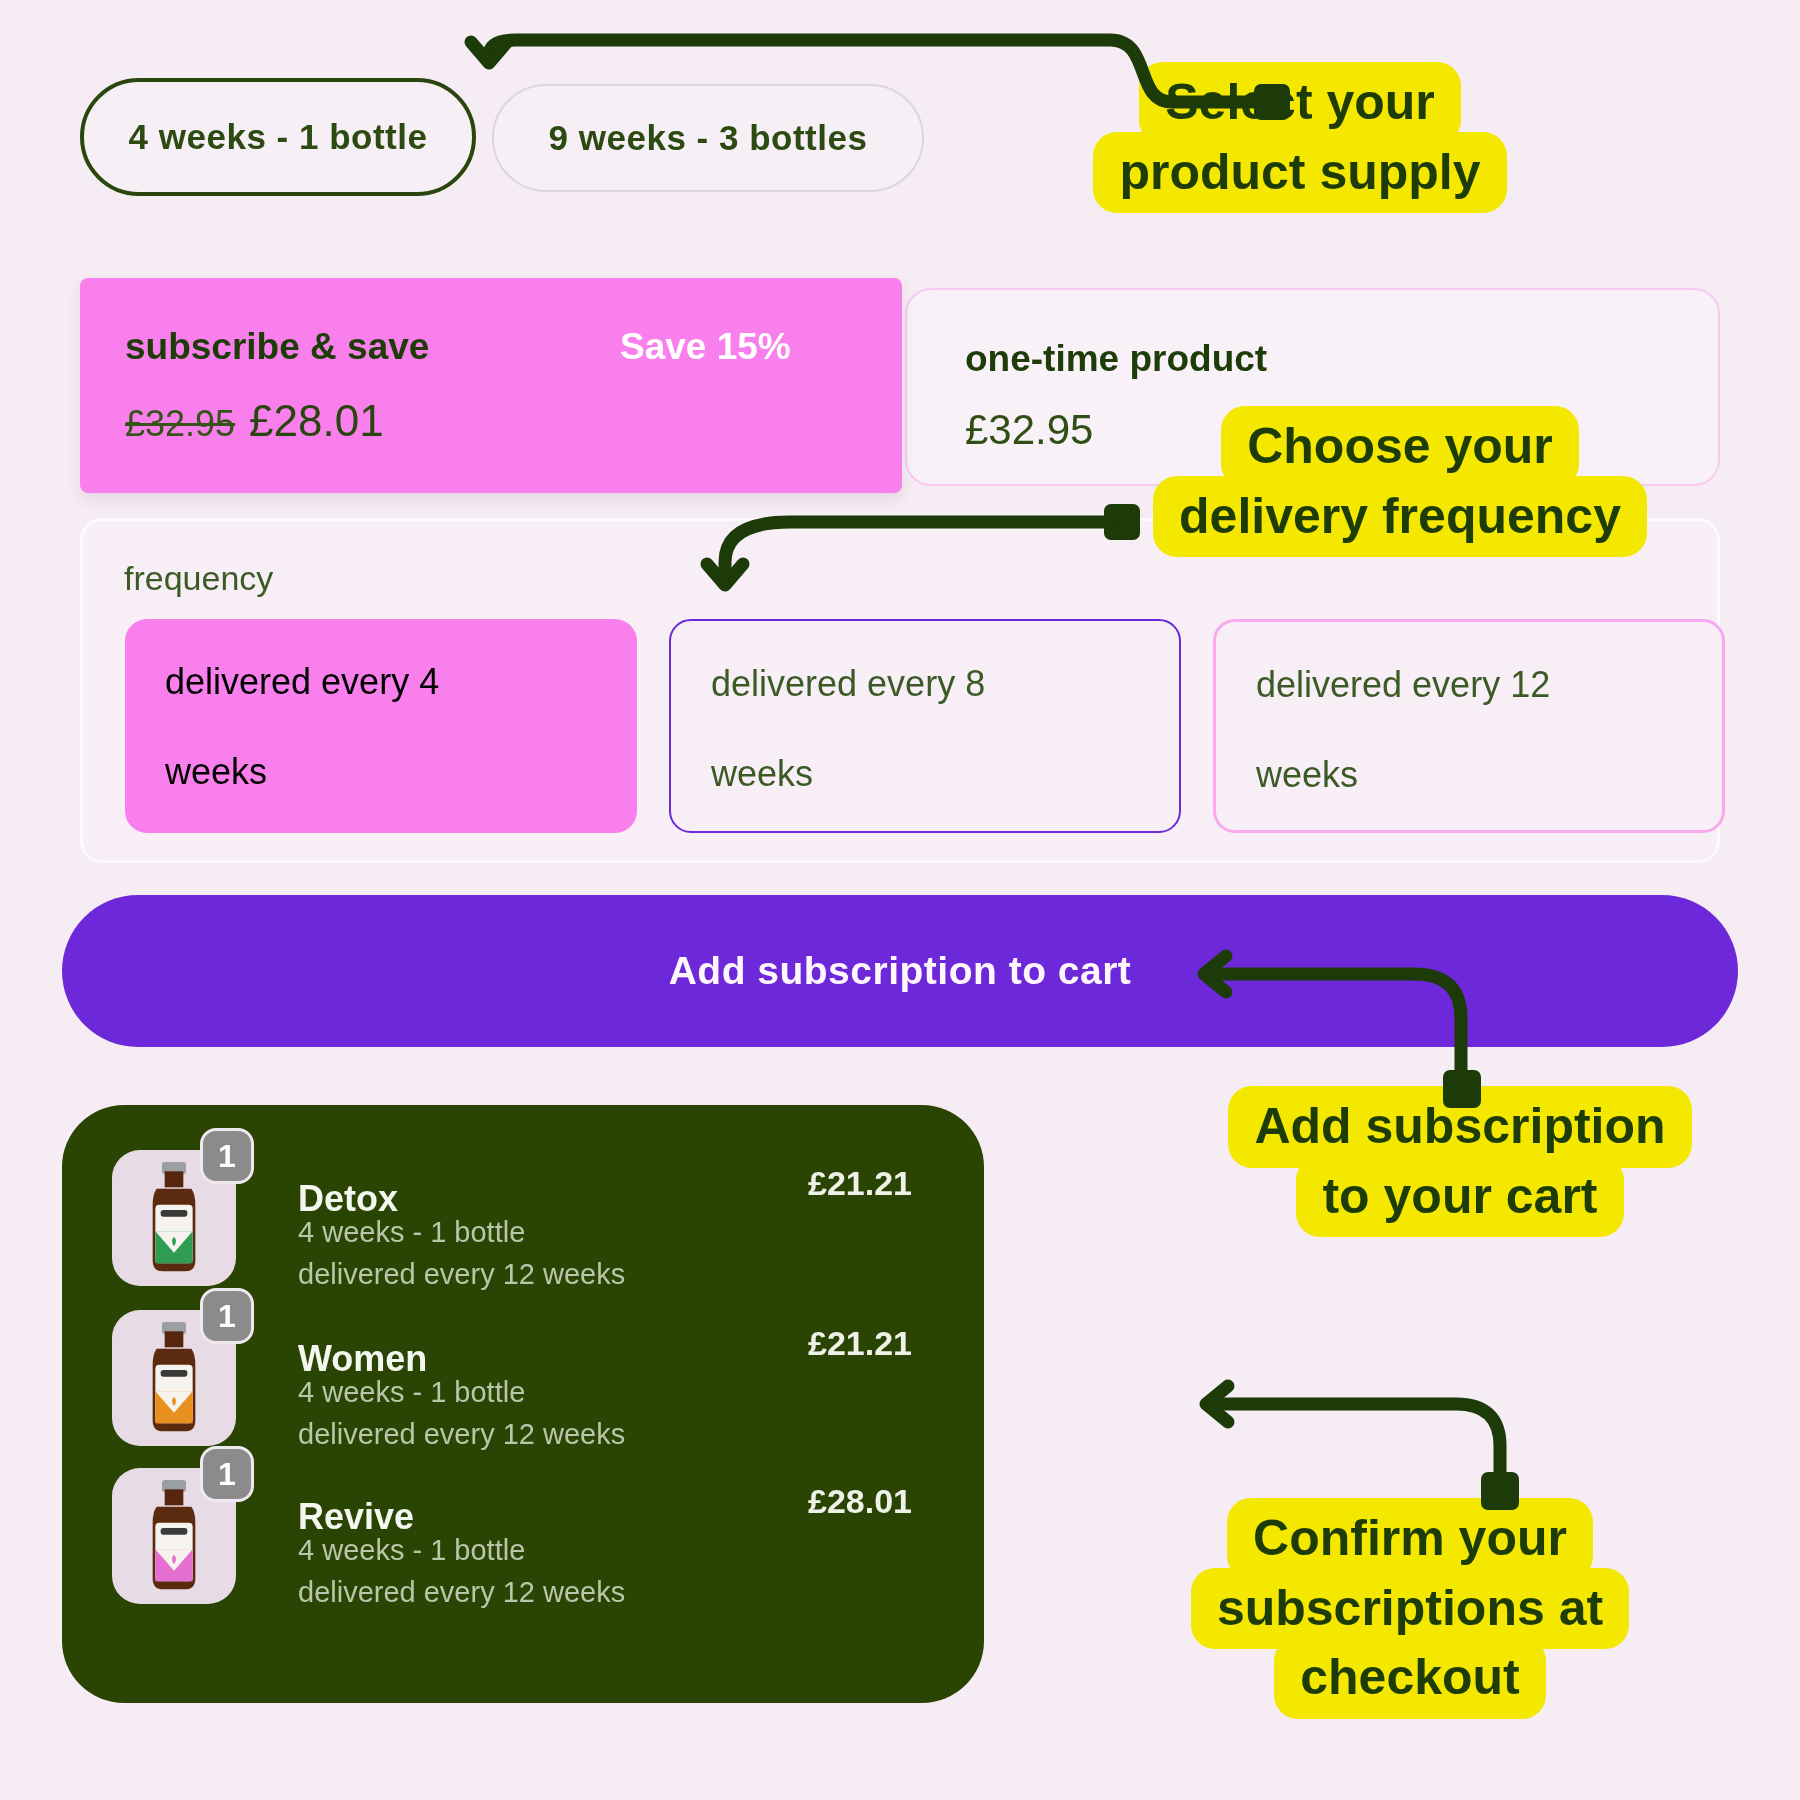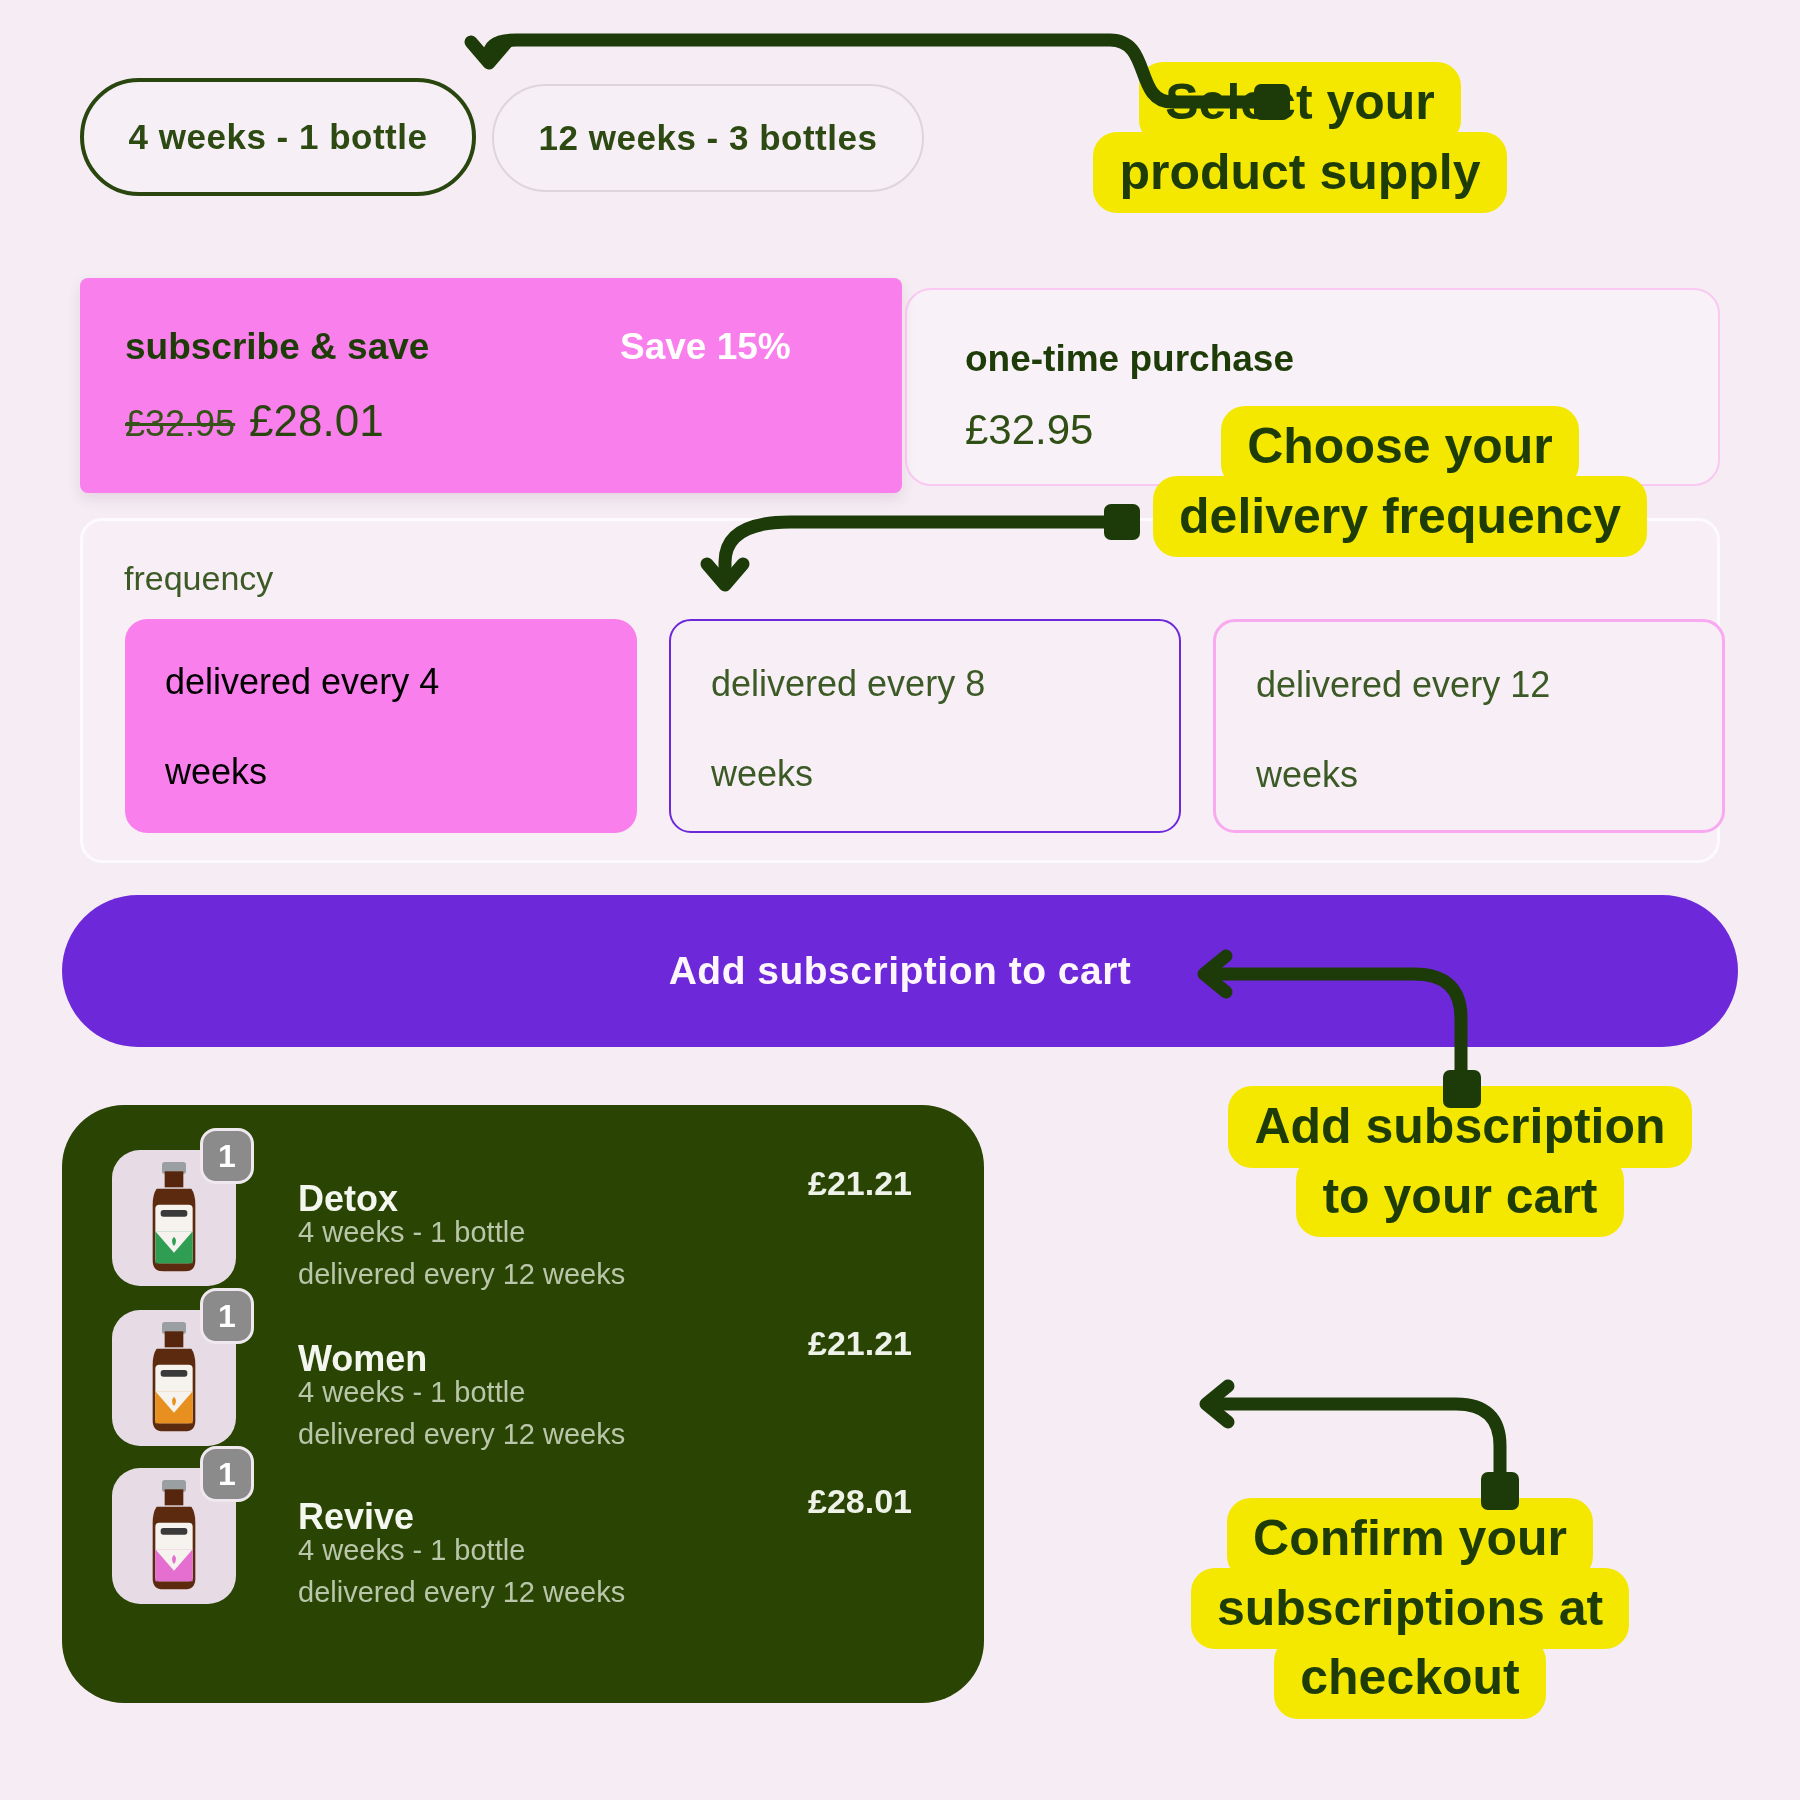--- a/index.html
+++ b/index.html
@@ -101,25 +101,25 @@
 </style>
 </head>
 <body>
 
 <div id="canvas">
 
   <div class="pill selected">
     <span>4 weeks - 1 bottle</span>
   </div>
   <div class="pill unselected">
-    <span>12 weeks - 3 bottles</span>
+    <span>9 weeks - 3 bottles</span>
   </div>
 
   <div class="card-onetime">
-    <div class="title">one-time purchase</div>
+    <div class="title">one-time product</div>
     <div class="price">£32.95</div>
   </div>
 
   <div class="card-sub">
     <div class="title">subscribe &amp; save</div>
     <div class="badge">Save 15%</div>
     <div class="prices">
       <span class="old-price">£32.95</span><span class="new-price">£28.01</span>
     </div>
   </div>

